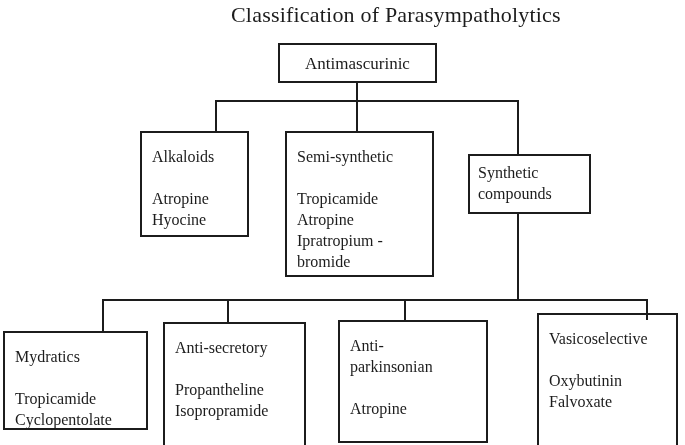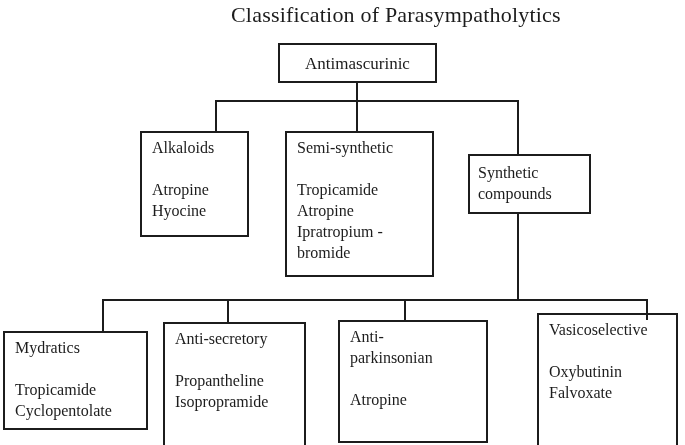--- a/index.html
+++ b/index.html
@@ -19,21 +19,21 @@
     font-size: 22px;
     white-space: nowrap;
     letter-spacing: 0.2px;
   }
   .node {
     position: absolute;
     border: 2px solid var(--line);
     background: var(--background);
     font-size: 16px;
     line-height: 21px;
-    padding: 4px 10px;
+    padding: 13px 10px;
   }
   .node .heading { margin-bottom: 21px; }
   .node .heading.no-gap { margin-bottom: 0; }
   .node .heading.narrow { max-width: 96px; }
   .root-node {
     display: flex; align-items: center; justify-content: center;
     font-size: 17px; padding: 0; text-align: center;
   }
   .root-node .heading { margin-bottom: 0; }
   .line { position: absolute; background: var(--line); }

